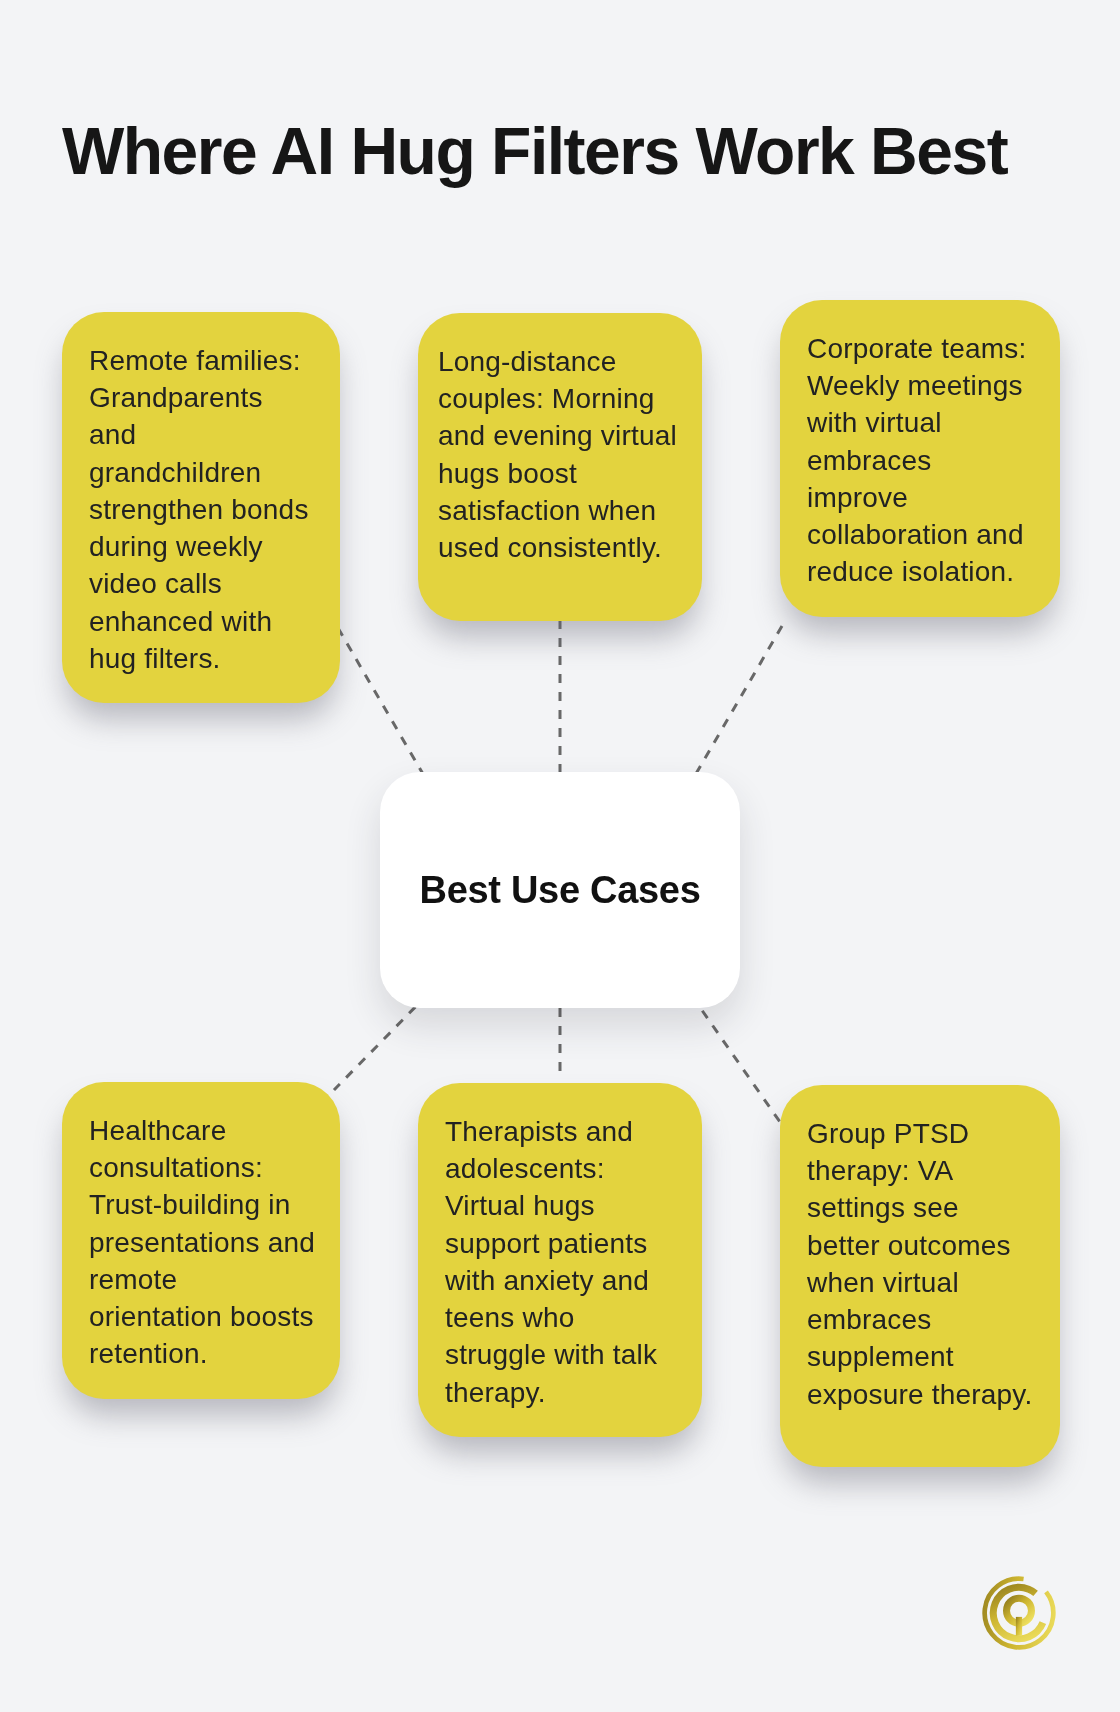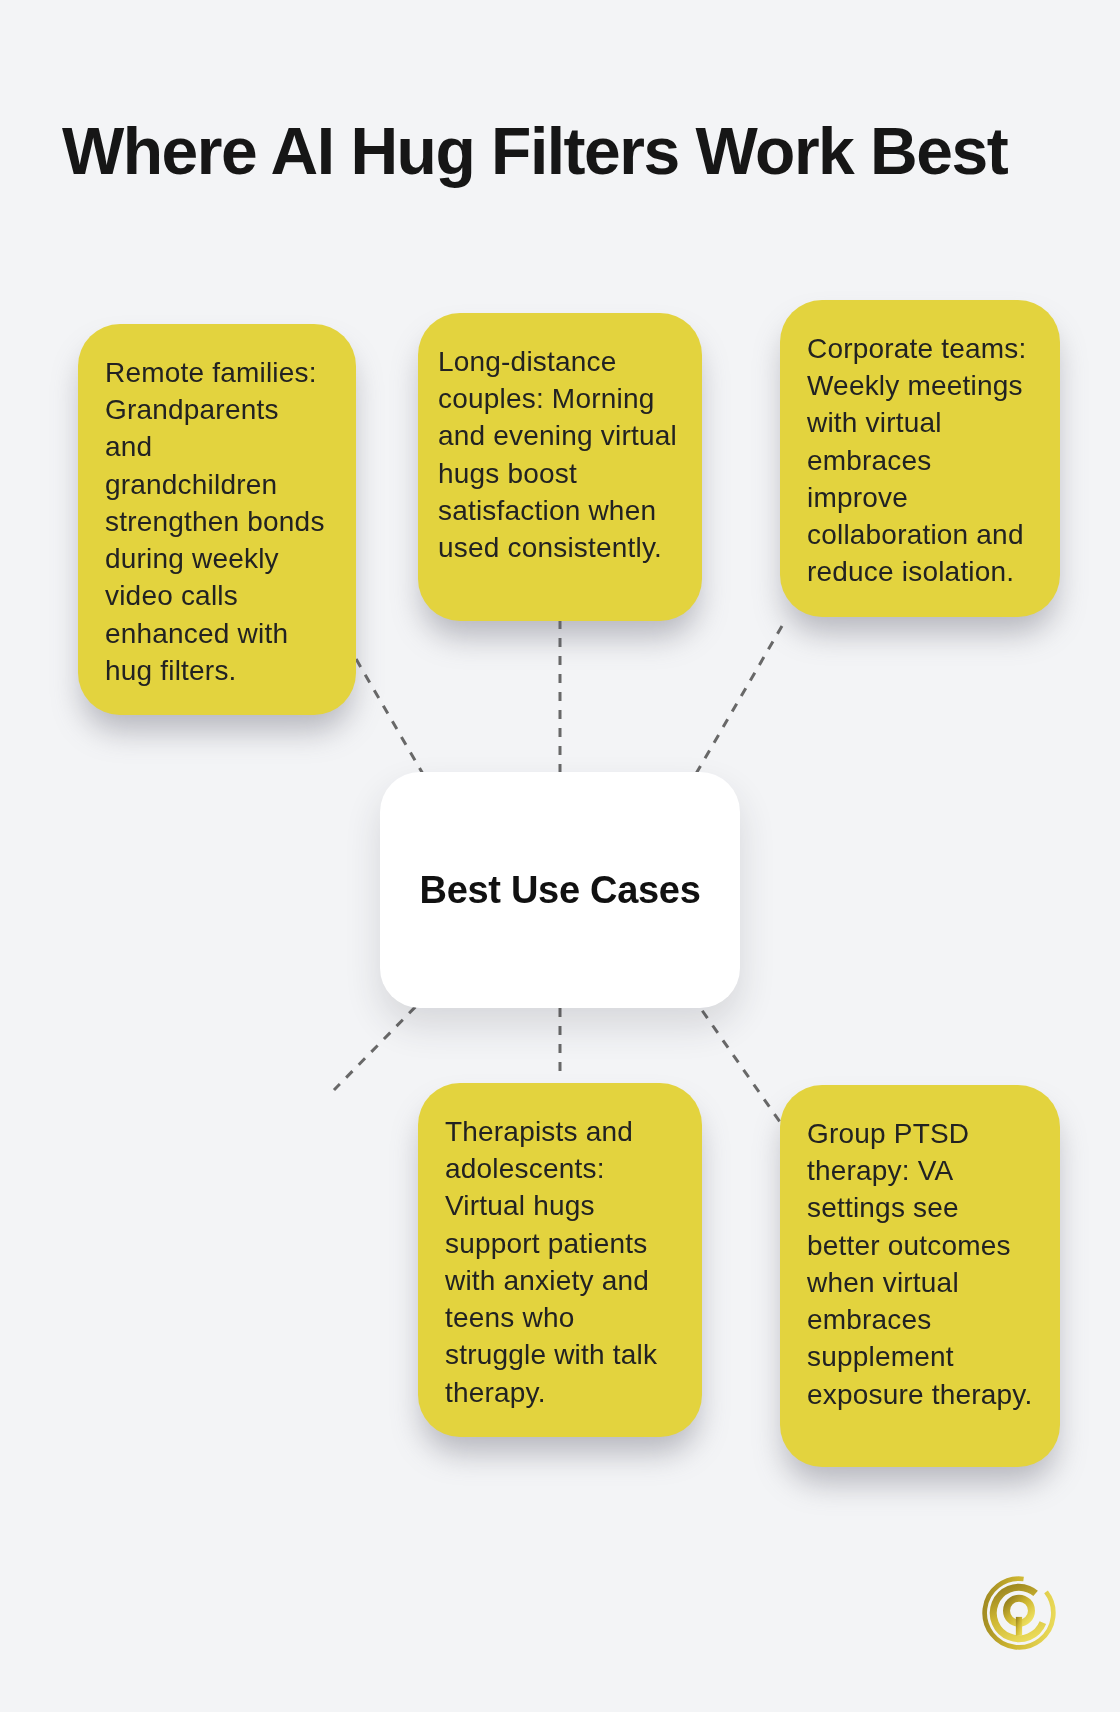--- a/index.html
+++ b/index.html
@@ -34,21 +34,21 @@
   .connector{stroke:var(--connector);stroke-width:3;stroke-dasharray:9 9;fill:none;}
   .use-case-card{
     position:absolute;z-index:2;
     background:var(--node-bg);
     border-radius:42px;
     box-shadow:0 20px 30px -4px rgba(95,95,110,0.40);
     color:var(--node-text);
     font-size:28px;line-height:1.33;letter-spacing:0.2px;
     padding:30px 24px 26px 27px;
   }
-  .card-1{left:78px;top:312px;width:278px;min-height:377px;margin-top:12px;}
+  .card-1{left:62px;top:312px;width:278px;min-height:377px;}
   .card-2{left:418px;top:313px;width:284px;min-height:308px;padding-left:20px;}
   .card-3{left:780px;top:300px;width:280px;min-height:308px;}
   .card-4{left:62px;top:1082px;width:278px;min-height:308px;}
   .card-5{left:418px;top:1083px;width:284px;min-height:349px;}
   .card-6{left:780px;top:1085px;width:280px;min-height:382px;}
   .center-node{
     position:absolute;z-index:3;
     left:380px;top:772px;width:360px;height:236px;
     background:var(--center-bg);
     border-radius:40px;
@@ -84,20 +84,23 @@
   </div>
 
   <div class="use-case-card card-2">
     <span>Long-distance couples: Morning and evening virtual hugs boost satisfaction when used consistently.</span>
   </div>
 
   <div class="use-case-card card-3">
     <span>Corporate teams: Weekly meetings with virtual embraces improve collaboration and reduce isolation.</span>
   </div>
 
+  <div class="use-case-card card-4">
+    <span>Healthcare consultations: Trust-building in presentations and remote orientation boosts retention.</span>
+  </div>
 
   <div class="use-case-card card-6">
     <span>Group PTSD therapy: VA settings see better outcomes when virtual embraces supplement exposure therapy.</span>
   </div>
 
   <div class="use-case-card card-5">
     <span>Therapists and adolescents: Virtual hugs support patients with anxiety and teens who struggle with talk therapy.</span>
   </div>
 
   <div class="center-node">

